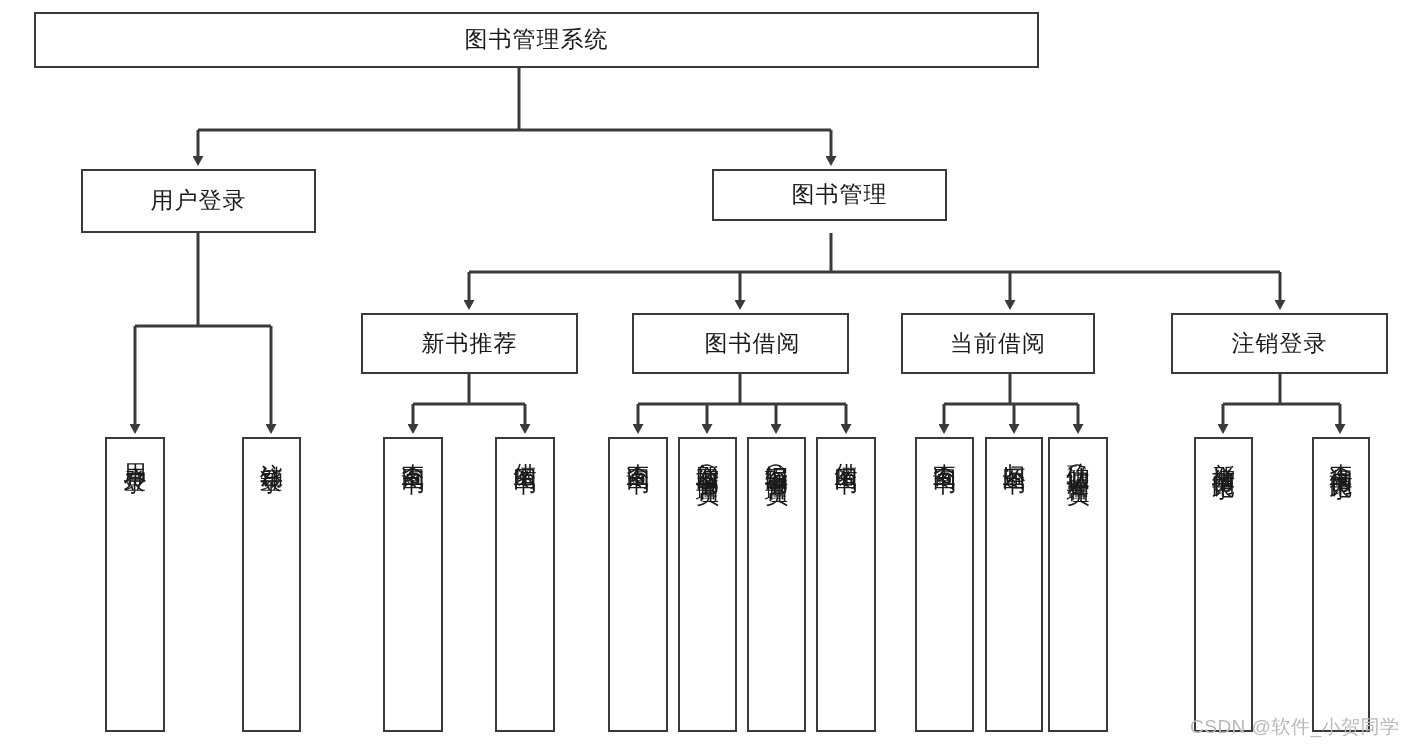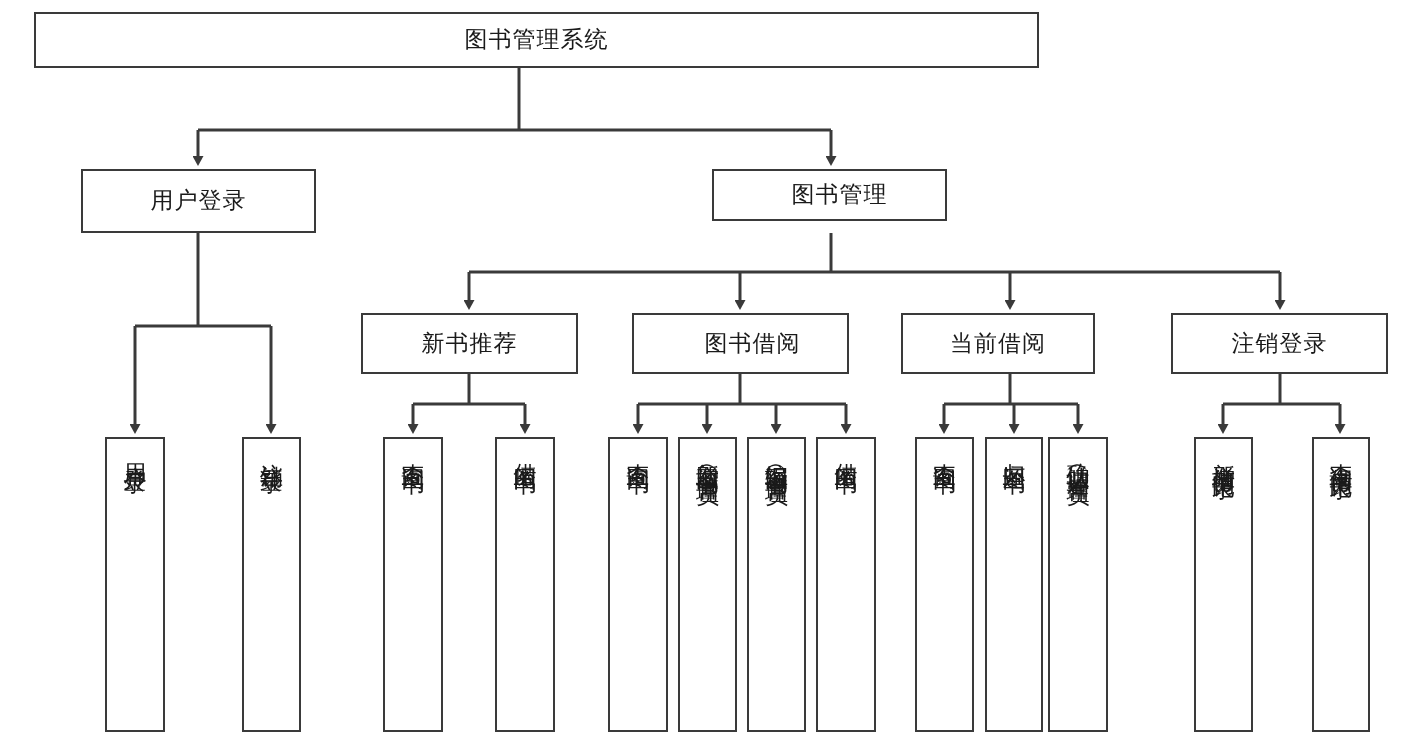--- a/index.html
+++ b/index.html
@@ -186,14 +186,15 @@
     <span class="node-label">确认归还（管理员）</span>
   </div>
 
   <div class="node vert" style="left:1194px; top:437px; width:59px; height:295px;">
     <span class="node-label">新增借阅记录</span>
   </div>
   <div class="node vert" style="left:1312px; top:437px; width:58px; height:295px;">
     <span class="node-label">查询借阅记录</span>
   </div>
 
+  <div class="watermark" style="left:1190px; top:714px;">CSDN @软件_小贺同学</div>
 
 </div>
 
 </body></html>

